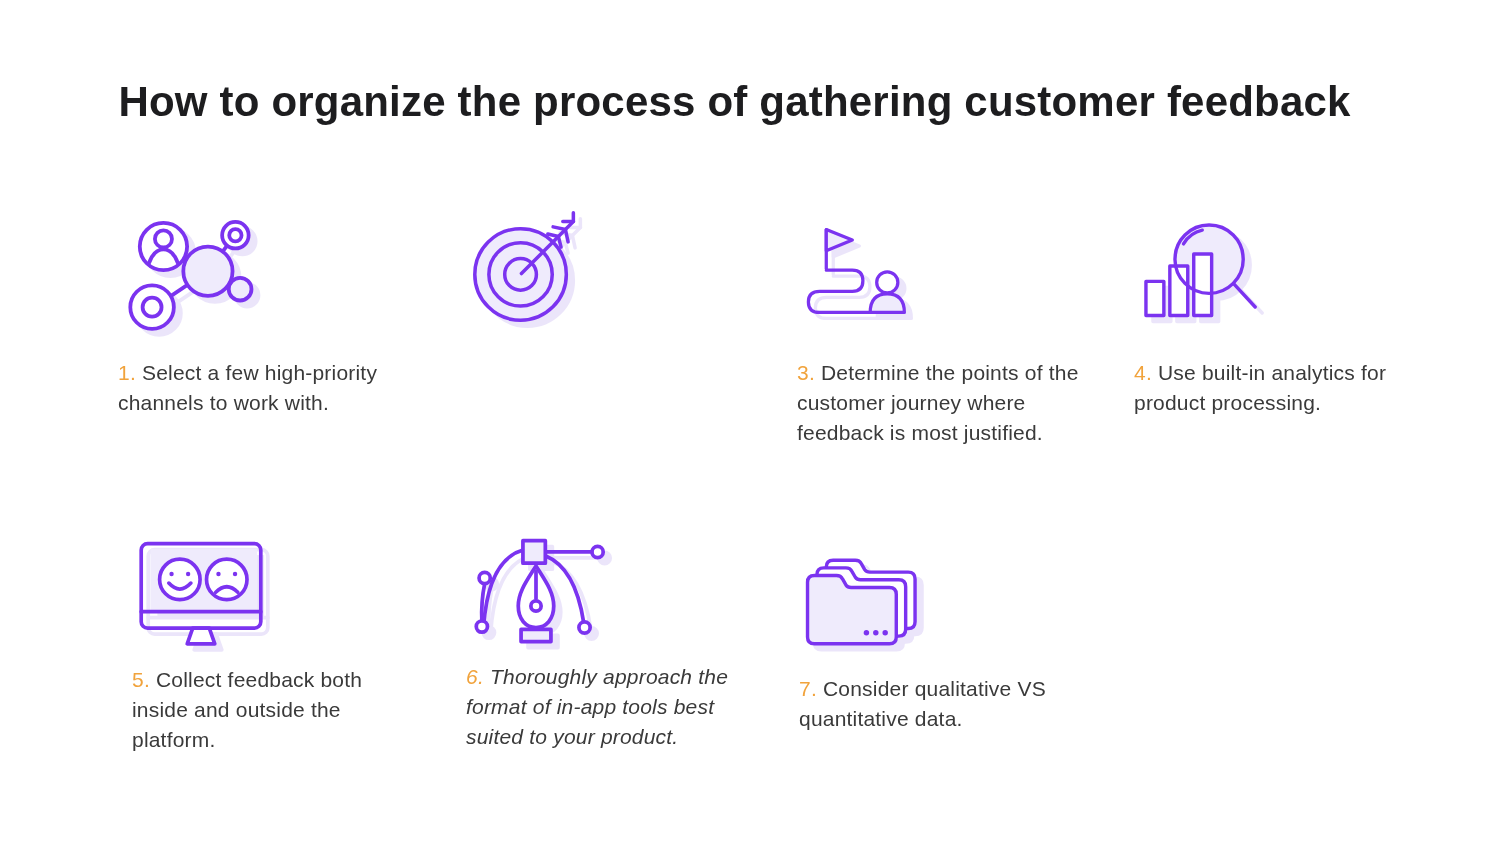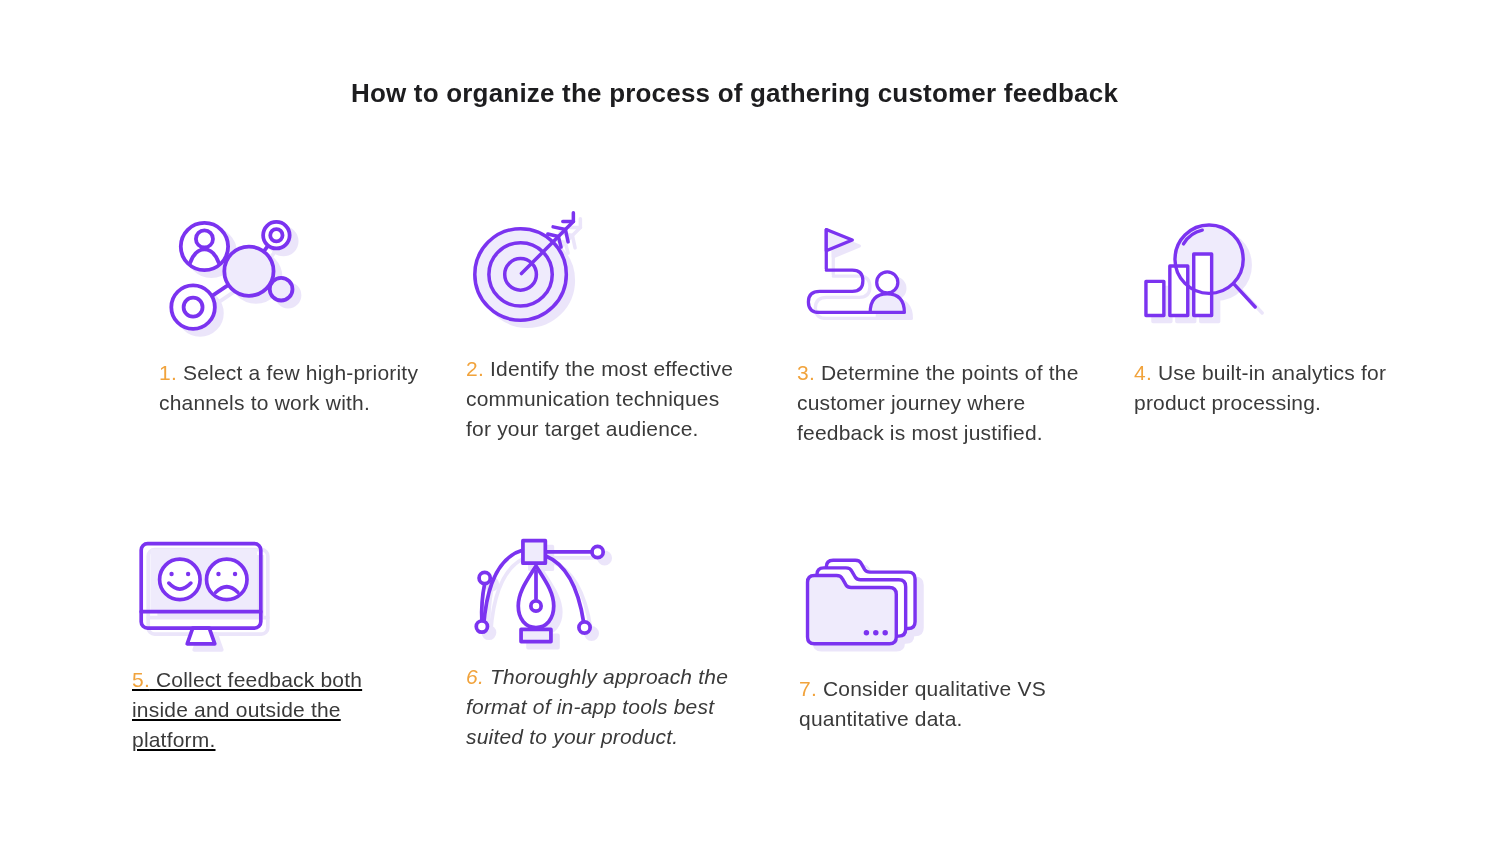--- a/index.html
+++ b/index.html
@@ -7,21 +7,21 @@
   body {
     width: 1489px; height: 859px;
     position: relative;
     overflow: hidden;
     font-family: "Liberation Sans", sans-serif;
   }
   .page-title {
     position: absolute;
     top: 78px; left: 0; width: 1469px;
     text-align: center;
-    font-size: 26px;
+    font-size: 42px;
     font-weight: 700;
     letter-spacing: 0.2px;
     color: #1d1d1f;
   }
   .step {
     position: absolute;
     width: 300px;
   }
   .icon-box {
     height: 146px;
@@ -33,25 +33,25 @@
     filter: drop-shadow(7px 6px 0px #ebe5fa);
   }
   .step-text {
     font-size: 21px;
     line-height: 30px;
     color: #3a3a3a;
     letter-spacing: 0.2px;
   }
   .step-num { color: #f1a33c; }
   
-  #step1 { left: 118px; top: 212px; width: 292px; margin-left: 41px; }
+  #step1 { left: 118px; top: 212px; width: 292px; }
   #step2 { left: 466px; top: 208px; width: 270px; }
   #step3 { left: 797px; top: 212px; width: 290px; }
   #step4 { left: 1134px; top: 212px; width: 270px; }
-  #step5 { left: 132px; top: 535px; width: 250px; text-decoration: underline; }
+  #step5 { left: 132px; top: 535px; width: 250px; }
   #step6 { left: 466px; top: 532px; width: 285px; font-style: italic; }
   #step7 { left: 799px; top: 544px; width: 250px; }
   
   svg .st {
     fill: none;
     stroke: #7b33f0;
     stroke-width: 4;
     stroke-linecap: round;
     stroke-linejoin: round;
   }
@@ -87,21 +87,20 @@
     <svg class="icon-svg" width="132" height="124" viewBox="0 0 150 130">
       <circle class="st fill-lav" cx="62" cy="70" r="52"></circle>
       <circle class="st" cx="62" cy="70" r="36"></circle>
       <circle class="st" cx="62" cy="70" r="18"></circle>
       <path class="st" d="M63,69 L122,10"></path>
       <path class="st" d="M122,10 L122,0 M122,10 L110,10"></path>
       <path class="st" d="M113,19 L99,16 M113,19 L116,33"></path>
       <path class="st" d="M105,27 L93,24 M105,27 L108,39"></path>
     </svg>
   </div>
-  <p class="step-text"><span class="step-num">2.</span> <span>Identify the most effective communication techniques for your target audience.</span></p>
 </div>
 
 <div class="step row1" id="step3">
   <div class="icon-box">
     <svg class="icon-svg" width="122" height="118" viewBox="0 0 150 130">
       <path class="st" d="M36,64 H68 Q81,64 81,77 Q81,90 68,90 H28 Q14,90 14,103 Q14,116 28,116 H108"></path>
       <path class="st" d="M36,62 V14"></path>
       <path class="st fill-lav" d="M36,14 L68,27 L36,40 Z"></path>
       <path class="st fill-lav" d="M90,116 Q90,93 111,93 Q132,93 132,116 Z"></path>
       <circle class="st fill-white" cx="111" cy="79" r="13"></circle>

